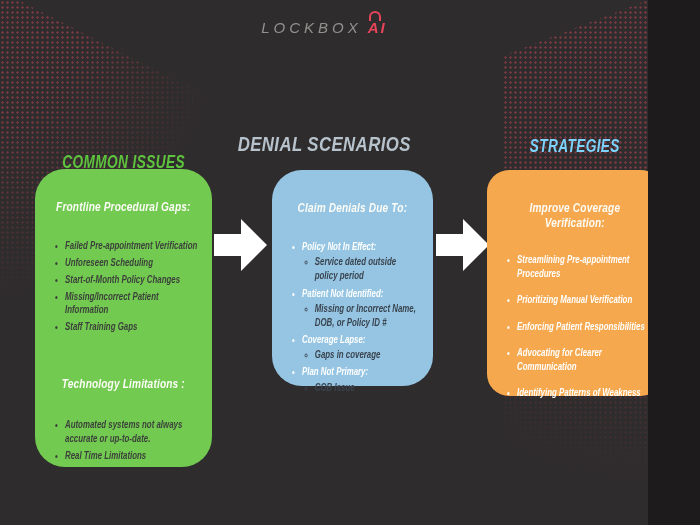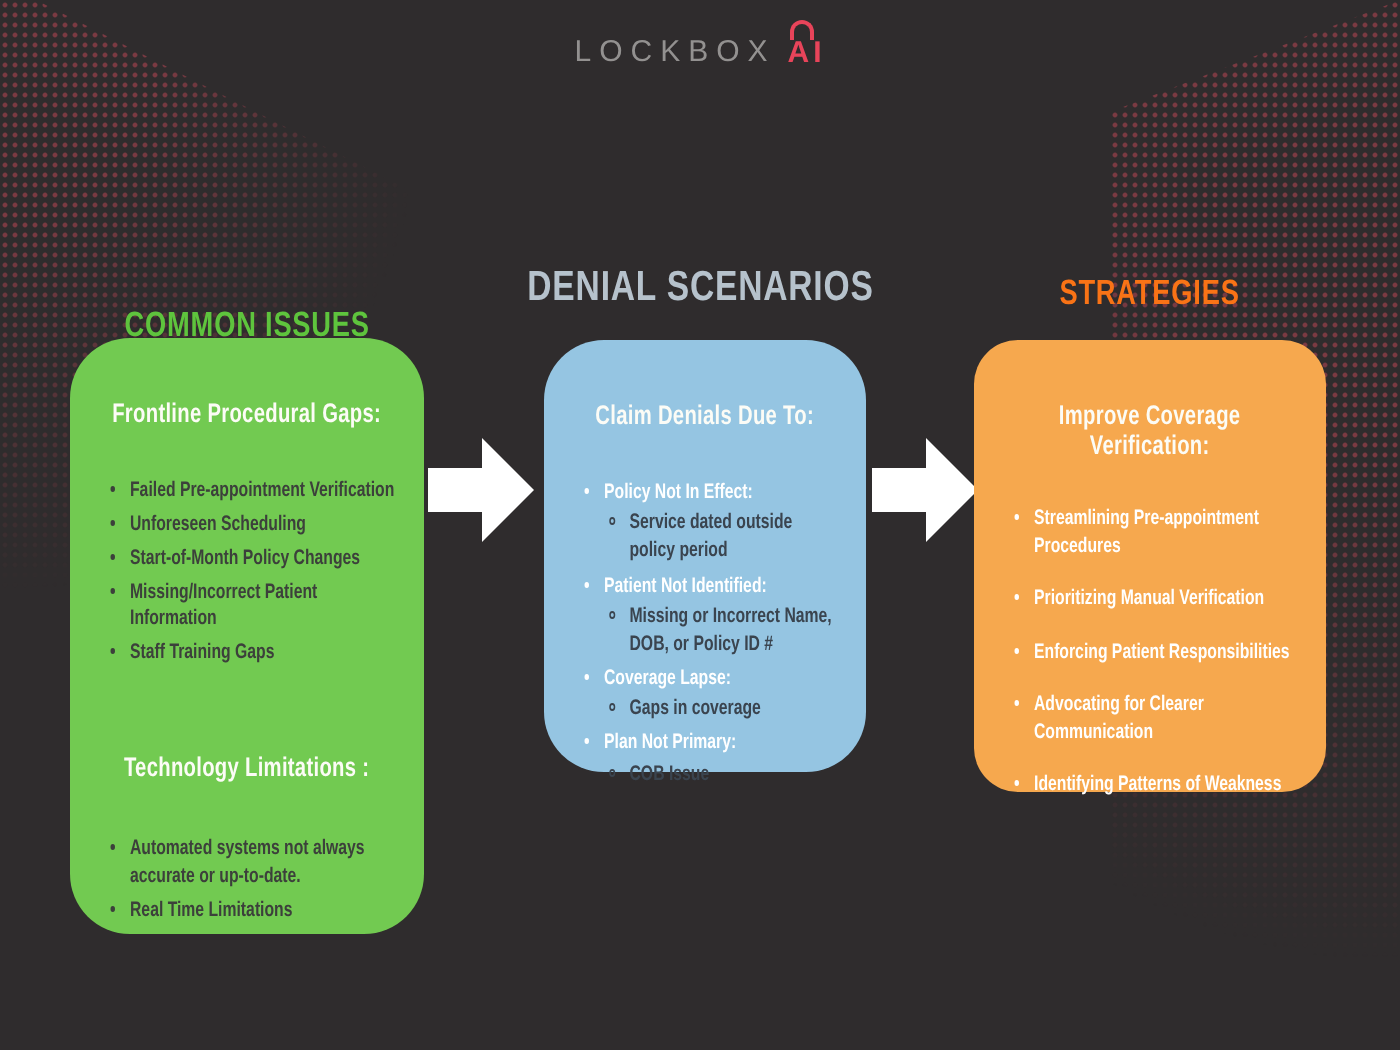--- a/index.html
+++ b/index.html
@@ -1,19 +1,20 @@
 <!DOCTYPE html>
 <html><head>
 <meta charset="utf-8">
 <style>
   html,body{margin:0;padding:0;background:#1d1b1c;}
   .stage{
-    position:relative;width:700px;height:525px;overflow:hidden;
+    position:relative;width:648px;height:525px;overflow:hidden;
     background:#2f2c2d;
     font-family:"Liberation Sans",sans-serif;
+    font-style:italic;
     -webkit-font-smoothing:antialiased;
   }
   
   .dots{
     position:absolute;
     background-image:radial-gradient(circle, rgba(197,72,88,0.5) 0.9px, rgba(197,72,88,0) 1.5px);
     background-size:5px 5px;
     pointer-events:none;
   }
   .dots-left{
@@ -36,21 +37,21 @@
   .logo .shackle{position:absolute;top:-8px;left:1px;width:8px;height:8px;border:2px solid #e8445a;border-bottom:none;border-radius:6px 6px 0 0;}
   .title{position:absolute;top:49px;left:0;width:100%;text-align:center;color:#f3f0ed;font-size:31px;font-weight:700;letter-spacing:0.5px;}
   .title span,.subtitle span,.col-head span{display:inline-block;transform:scaleX(0.72);transform-origin:50% 50%;white-space:nowrap;}
   .subtitle{position:absolute;top:88px;left:0;width:100%;text-align:center;color:#b6c2cc;font-size:21px;font-weight:700;letter-spacing:0.5px;margin-top:44px;}
   .subtitle span{transform:scaleX(0.8);}
 
   
   .col-head{position:absolute;top:136px;text-align:center;font-size:17.5px;font-weight:700;letter-spacing:0.5px;}
   .col-head.c1{left:35px;width:177px;color:#5ec43d;margin-top:16px;}
   .col-head.c2{left:272px;width:161px;color:#90c4e9;}
-  .col-head.c3{left:487px;width:176px;color:#f97316;}
+  .col-head.c3{left:487px;width:176px;color:#7dd3fc;}
   .col-head span{transform:scaleX(0.78);}
 
   
   .box{position:absolute;border-radius:30px;box-sizing:border-box;padding:26px 12px;}
   .box-green{left:35px;top:169px;width:177px;height:298px;background:#72ca51;}
   .box-blue{left:272px;top:170px;width:161px;height:216px;background:#95c5e2;border-radius:30px;}
   .box-orange{left:487px;top:170px;width:176px;height:226px;background:#f6a84e;border-radius:22px;}
   .squeeze{width:133%;transform:scaleX(0.75);transform-origin:0 0;}
 
   .box h3{margin:4px 0 0 0;text-align:center;color:#fcfcf6;font-size:13.5px;font-weight:700;letter-spacing:0.2px;}

